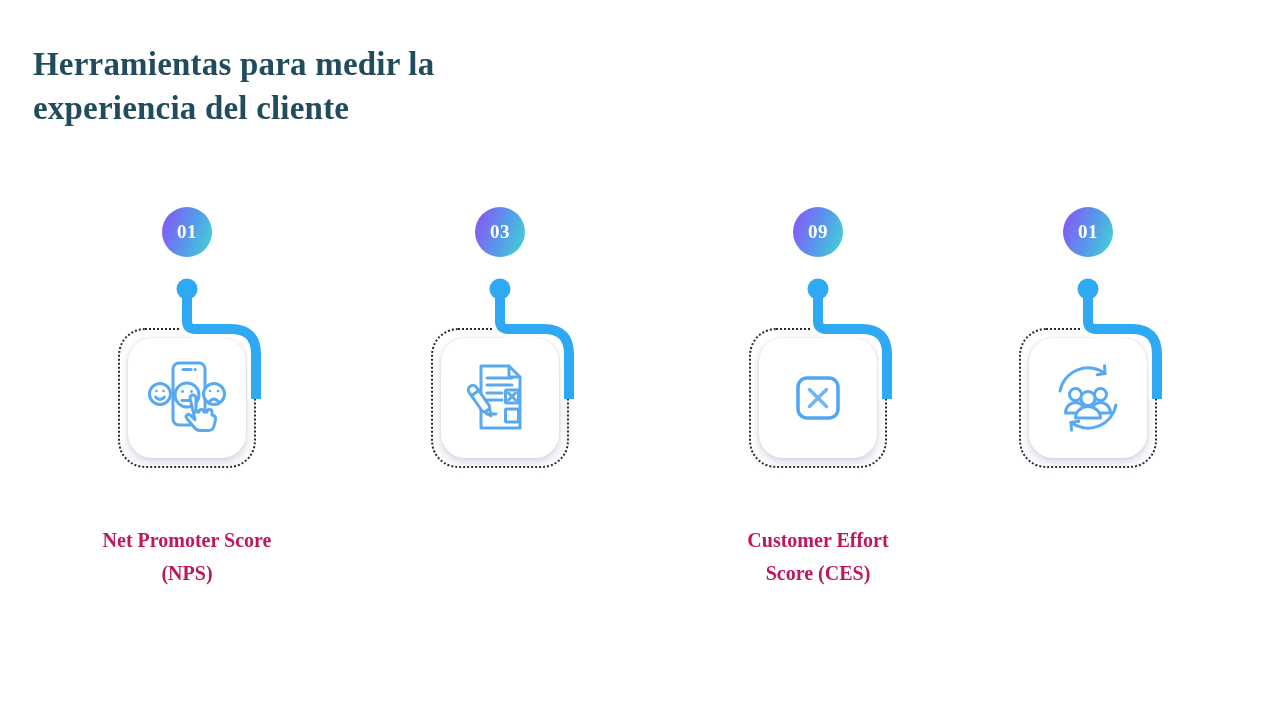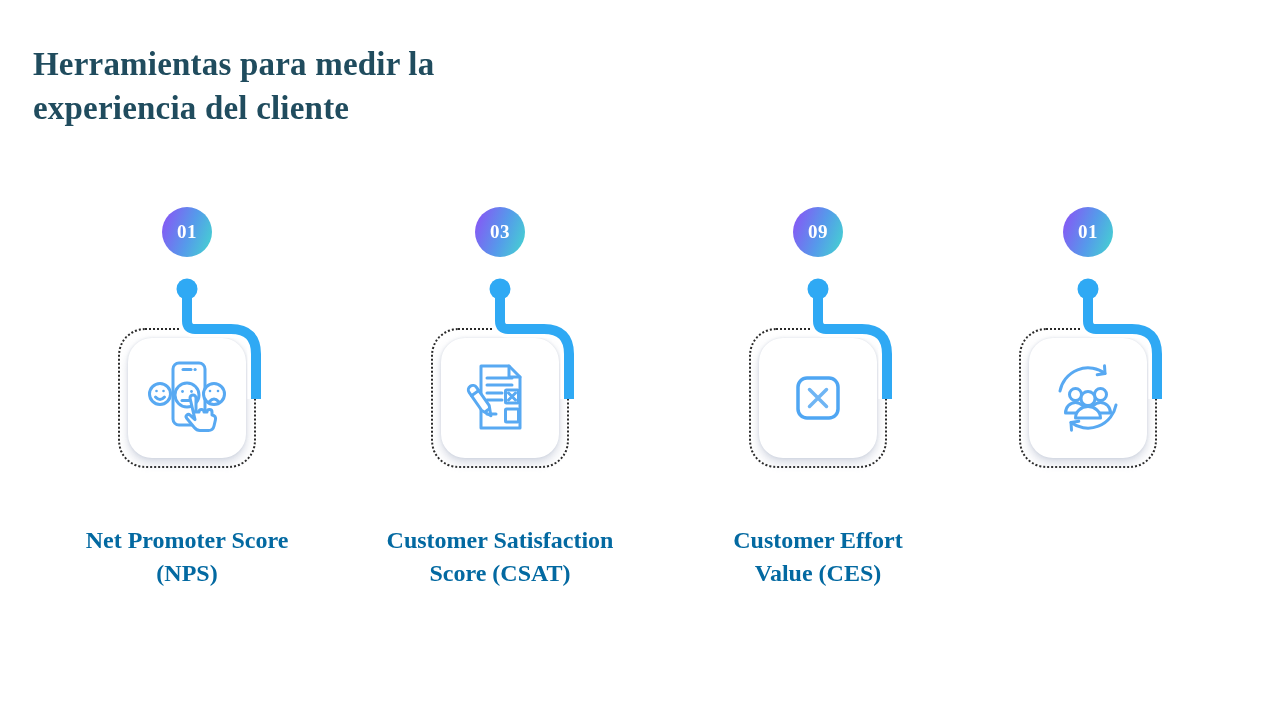--- a/index.html
+++ b/index.html
@@ -86,24 +86,24 @@
     width: 80px;
     height: 80px;
     z-index: 4;
   }
   .step-label {
     position: absolute;
     left: 0;
     top: 522px;
     width: 320px;
     text-align: center;
-    font-size: 24px;
+    font-size: 20px;
     line-height: 33px;
     font-weight: 700;
-    color: #0369a1;
+    color: #be185d;
     white-space: pre-line;
   }
 </style>
 </head>
 <body>
 
 <div class="slide">
 
   <h1 class="title">Herramientas para medir la
 experiencia del cliente</h1>
@@ -168,22 +168,20 @@
       <rect x="45.5" y="32" width="13" height="13" rx="1"></rect>
       <path d="M48.5,35 L55.5,42 M55.5,35 L48.5,42"></path>
       <rect x="45.5" y="51" width="13" height="13" rx="1"></rect>
       <g transform="rotate(-35 22 45)">
         <path d="M17.5,29 a4.5,4.5 0 0 1 9,0 V51 L22,60.5 L17.5,51 Z" fill="#ffffff"></path>
         <path d="M17.5,33 H26.5"></path>
         <path d="M20.6,54 L23.4,54"></path>
       </g>
     </svg>
 
-    <div class="step-label">Customer Satisfaction
-Score (CSAT)</div>
   </div>
 
   <div class="column col-3">
     <div class="badge">09</div>
 
     <svg class="connector" viewBox="0 0 320 145">
       <circle cx="160" cy="22" r="15" fill="#ffffff"></circle>
       <path d="M160,22 L160,54 Q160,62 168,62 L204,62 Q229,62 229,87 L229,132" fill="none" stroke="#ffffff" stroke-width="17"></path>
       <path d="M160,22 L160,54 Q160,62 168,62 L204,62 Q229,62 229,87 L229,132" fill="none" stroke="#2FA9F4" stroke-width="10"></path>
       <circle cx="160" cy="22" r="10.5" fill="#2FA9F4"></circle>
@@ -191,21 +189,21 @@
 
     <div class="dashed-box"></div>
     <div class="inner-card"></div>
 
     <svg class="icon-svg" viewBox="0 0 80 80" fill="none" stroke="#4FA6F3" stroke-width="3.5" stroke-linecap="round" stroke-linejoin="round">
       <rect x="20" y="20" width="40" height="40" rx="9" fill="#ffffff"></rect>
       <path d="M31.5,31.5 L48.5,48.5 M48.5,31.5 L31.5,48.5" stroke="#6FB5F4"></path>
     </svg>
 
     <div class="step-label">Customer Effort
-Value (CES)</div>
+Score (CES)</div>
   </div>
 
   <div class="column col-4">
     <div class="badge">01</div>
 
     <svg class="connector" viewBox="0 0 320 145">
       <circle cx="160" cy="22" r="15" fill="#ffffff"></circle>
       <path d="M160,22 L160,54 Q160,62 168,62 L204,62 Q229,62 229,87 L229,132" fill="none" stroke="#ffffff" stroke-width="17"></path>
       <path d="M160,22 L160,54 Q160,62 168,62 L204,62 Q229,62 229,87 L229,132" fill="none" stroke="#2FA9F4" stroke-width="10"></path>
       <circle cx="160" cy="22" r="10.5" fill="#2FA9F4"></circle>

